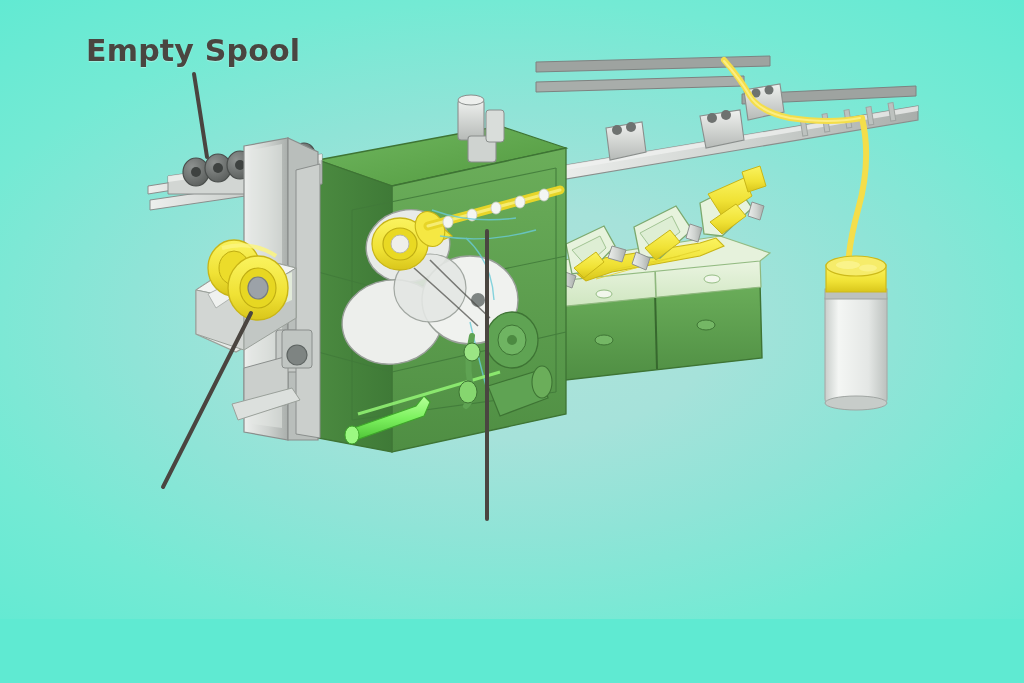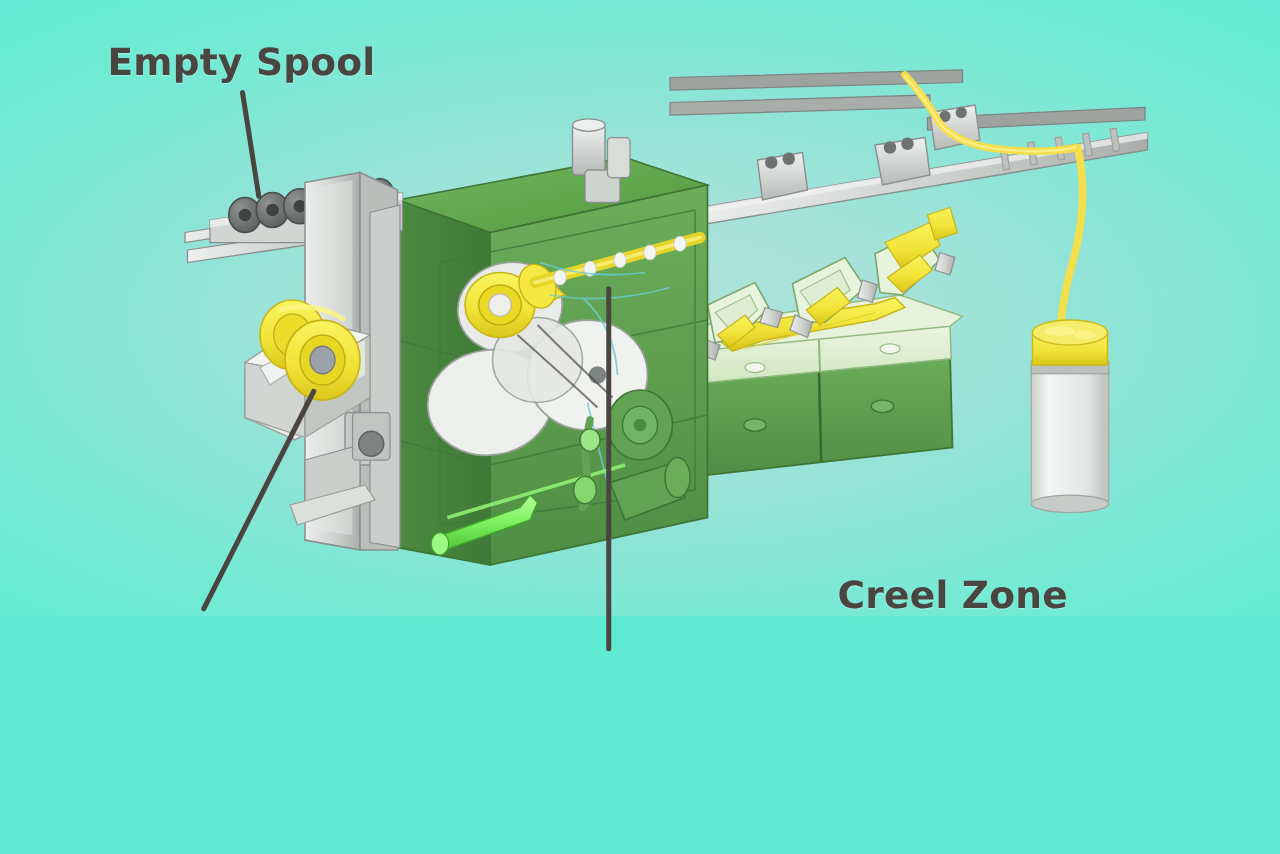--- a/index.html
+++ b/index.html
@@ -4,21 +4,21 @@
 <style>
   * { margin:0; padding:0; box-sizing:border-box; }
   html,body { width:1024px; height:683px; overflow:hidden; }
   body {
     font-family:"DejaVu Sans", sans-serif;
     background:#5FEAD2;
     position:relative;
   }
   #stage {
     position:absolute; inset:0;
-    width:1024px; height:493px;
+    width:1024px; height:619px;
     background:
       radial-gradient(ellipse 78% 72% at 50% 52%,
         #AEE3DA 0%,
         #A6E2DA 26%,
         #8FE4D7 48%,
         #74EAD4 72%,
         #5FEAD2 100%);
   }
   #art { position:absolute; inset:0; width:1024px; height:683px; }
   .lbl {
@@ -345,15 +345,14 @@
       <path d="M194 74 L200 112 L207 157"></path>
       <path d="M251 313 L163 487"></path>
       <path d="M487 231 L487 519"></path>
     </g>
   </svg>
 
   <div class="lbl" id="lbl-empty-spool">Empty Spool</div>
 
 
 
-  <div class="lbl" id="lbl-creel">Creel Zone</div>
 
 </div>
 
 </body></html>

